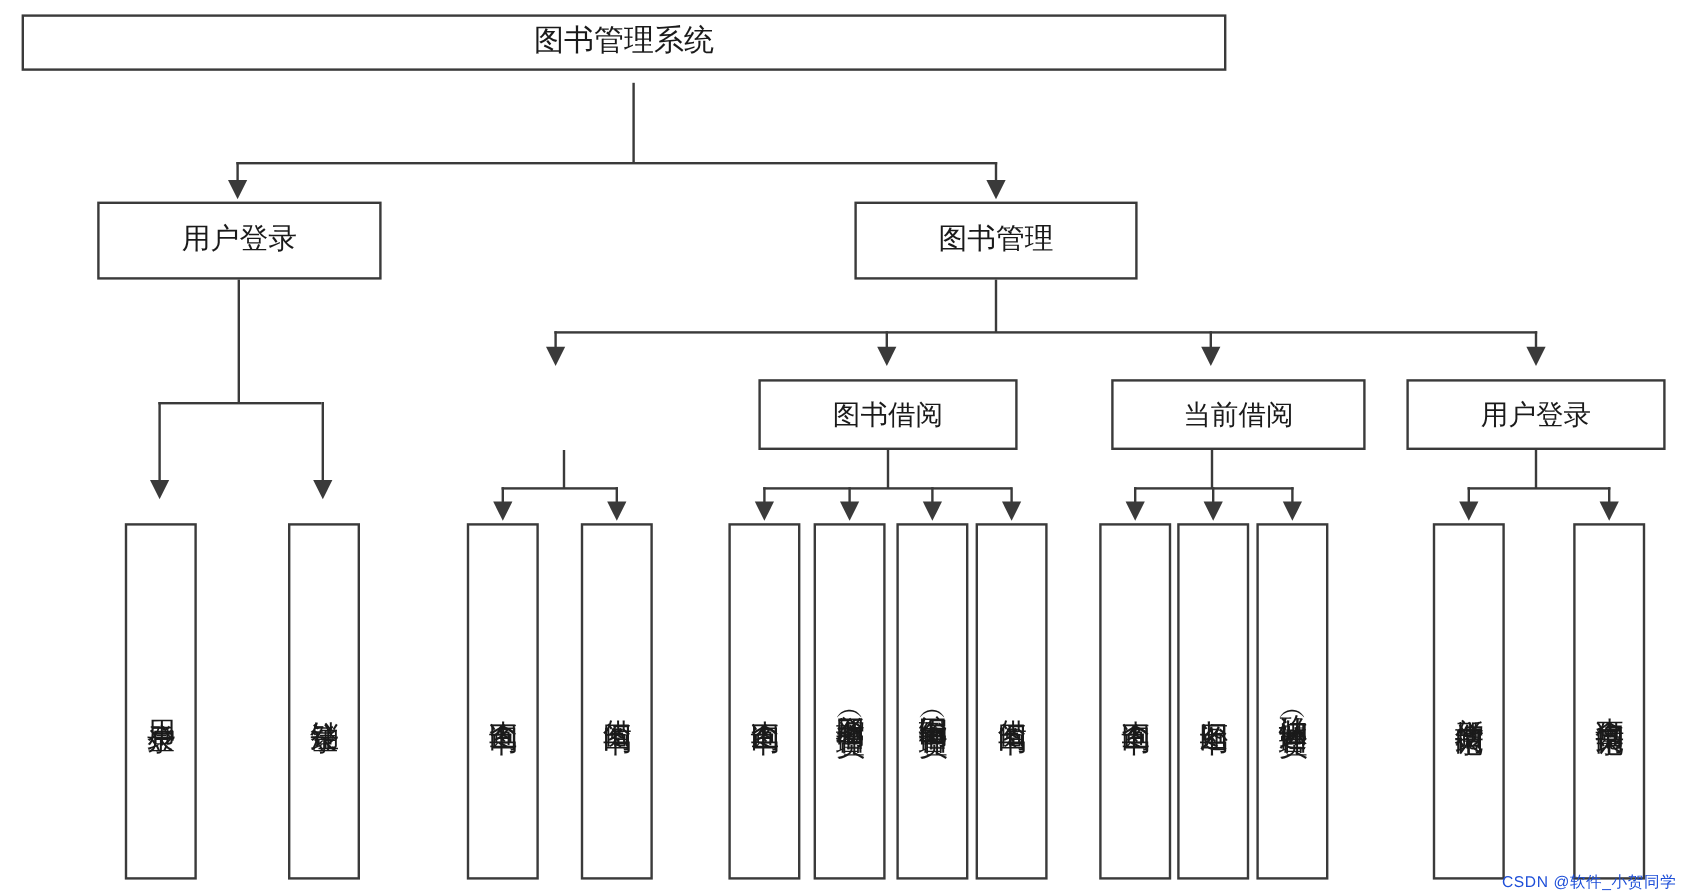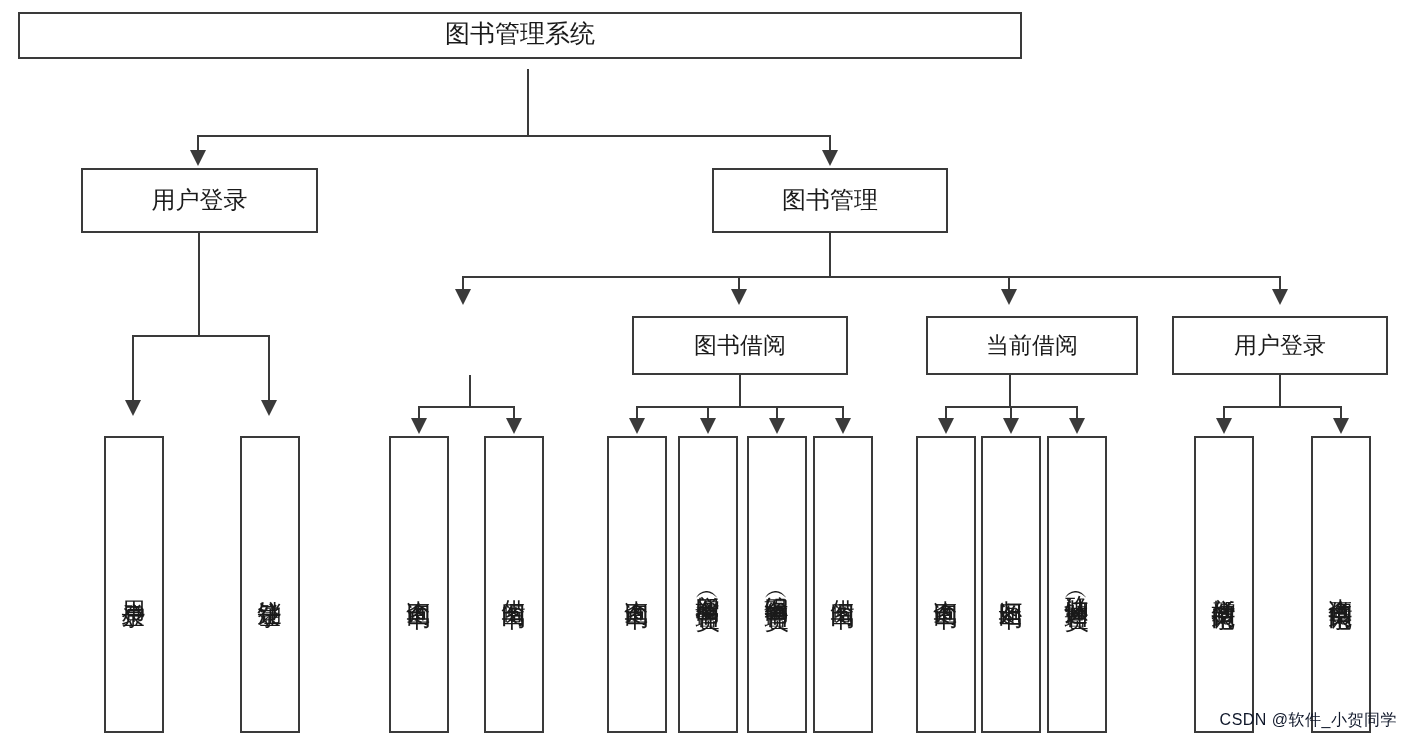--- a/index.html
+++ b/index.html
@@ -57,23 +57,23 @@
     position:absolute;
     width:0;height:0;
     border-left:8px solid transparent;
     border-right:8px solid transparent;
     border-top:16px solid #3a3a3a;
   }
   
   #watermark{
     position:absolute;
     right:8px;
-    bottom:16px;
-    font-size:16px;
-    color:#0f172a;
+    bottom:3px;
+    font-size:13px;
+    color:#1d4ed8;
     letter-spacing:0.5px;
     white-space:nowrap;
     pointer-events:none;
   }
 </style>
 </head>
 <body>
 
 <div id="canvas">
 

